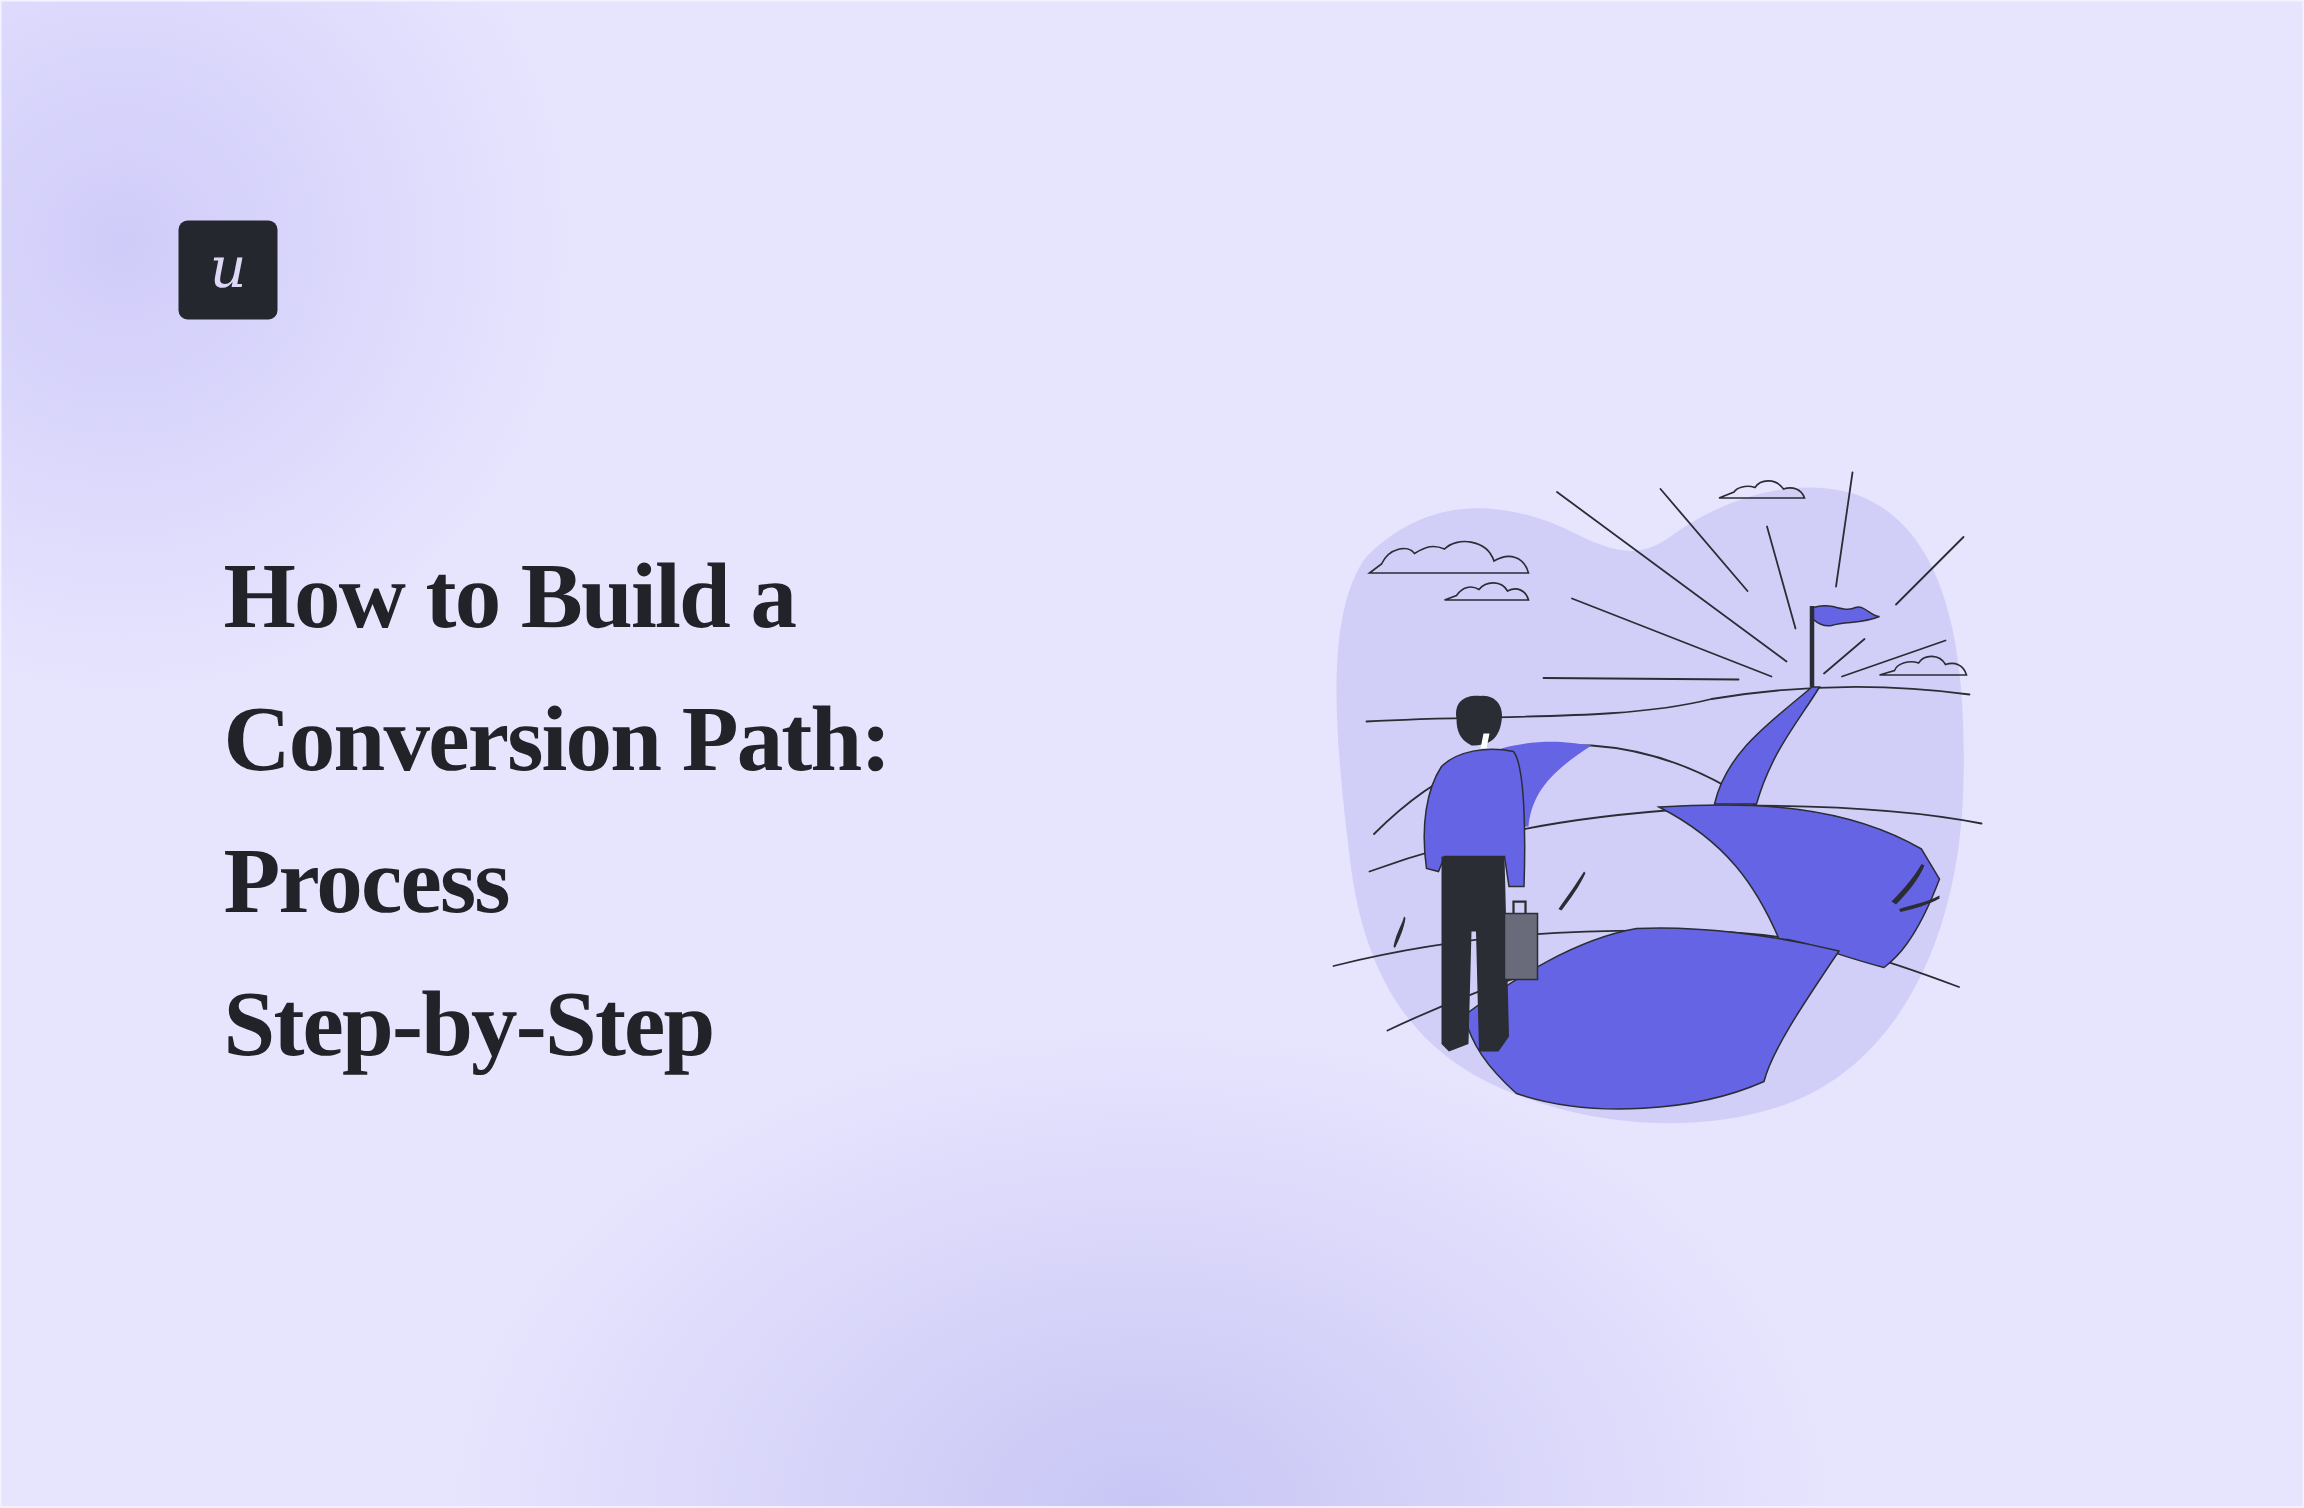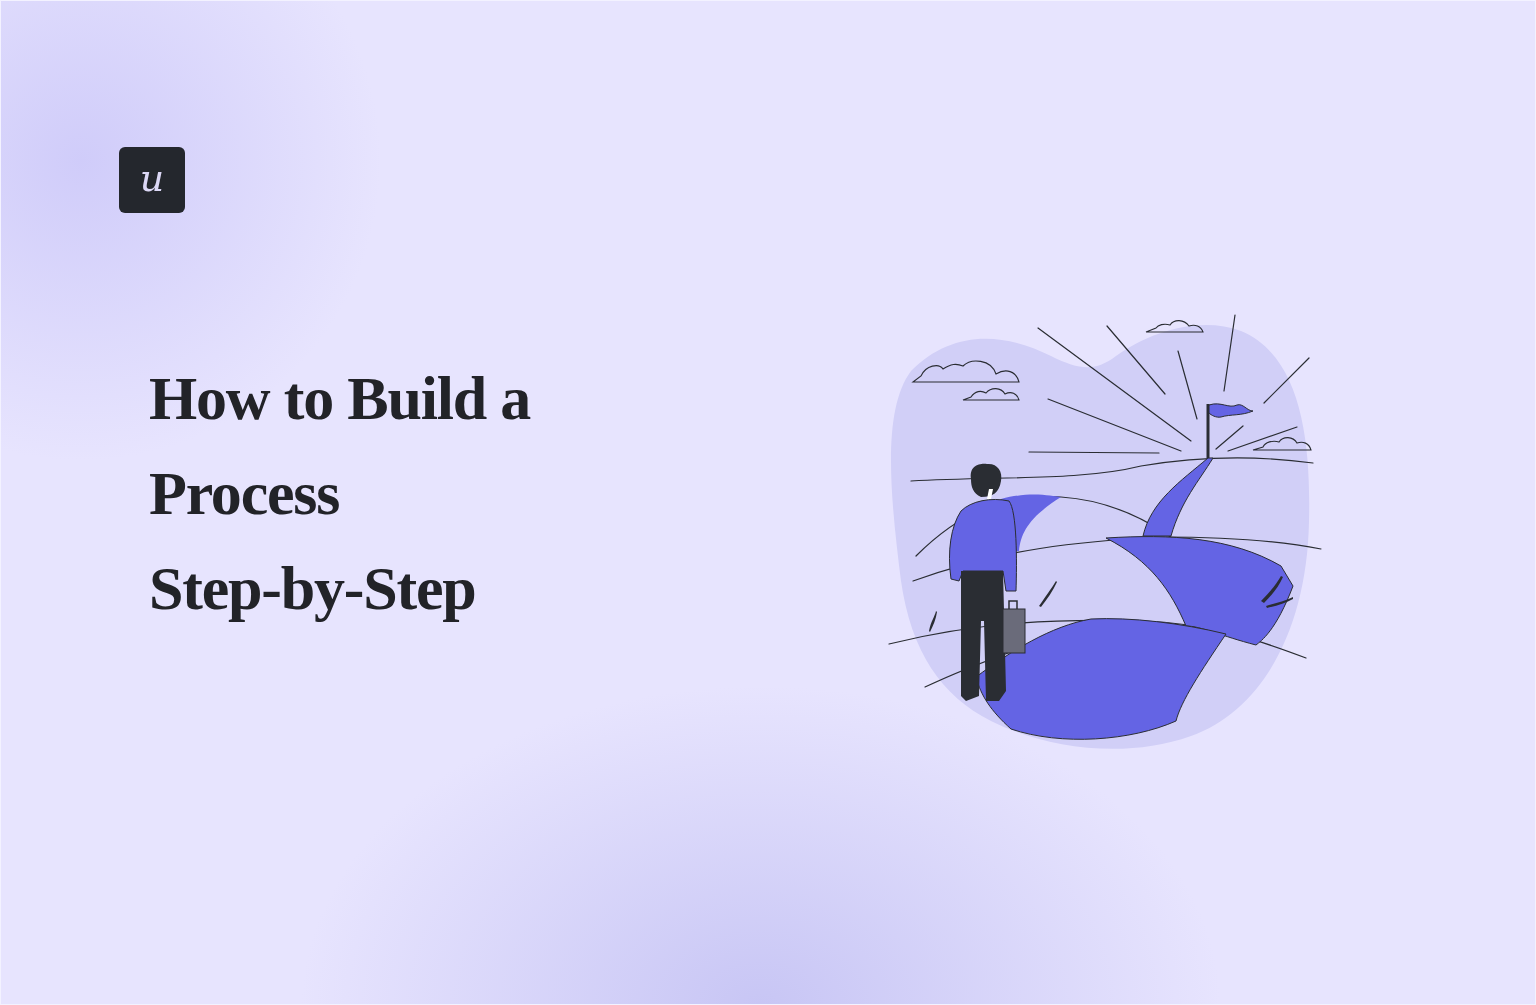--- a/index.html
+++ b/index.html
@@ -40,20 +40,21 @@
 <body>
 
 <div class="canvas">
 
   <div class="logo">
     <span>u</span>
   </div>
 
   <h1 class="title">
     <span>How to Build a</span>
+    <span>Conversion Path:</span>
     <span>Process</span>
     <span>Step-by-Step</span>
   </h1>
 
   <svg class="illustration" viewBox="0 0 450 450" xmlns="http://www.w3.org/2000/svg">
 
     <path d="M30,70 C70,30 120,30 170,55 C200,70 215,70 235,55 C270,30 320,15 360,30 C420,55 430,140 428,220 C426,330 380,410 310,435 C240,460 160,445 110,420 C60,395 30,350 20,280 C10,200 0,110 30,70 Z" fill="#d1cff7"></path>
 
     <g fill="none" stroke="#2a2d33" stroke-width="1.2" stroke-linecap="round">
       <path d="M30,180 C120,175 200,180 260,165 C320,155 380,155 432,162"></path>

